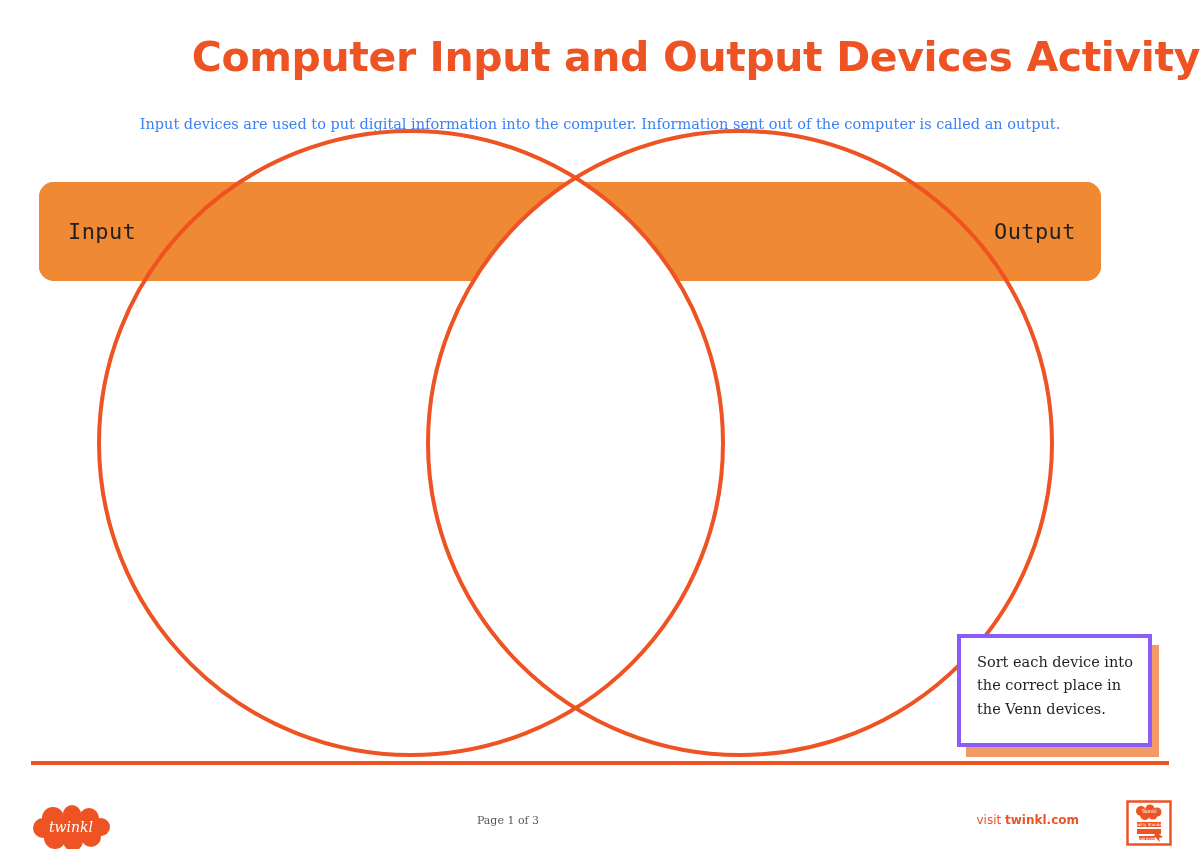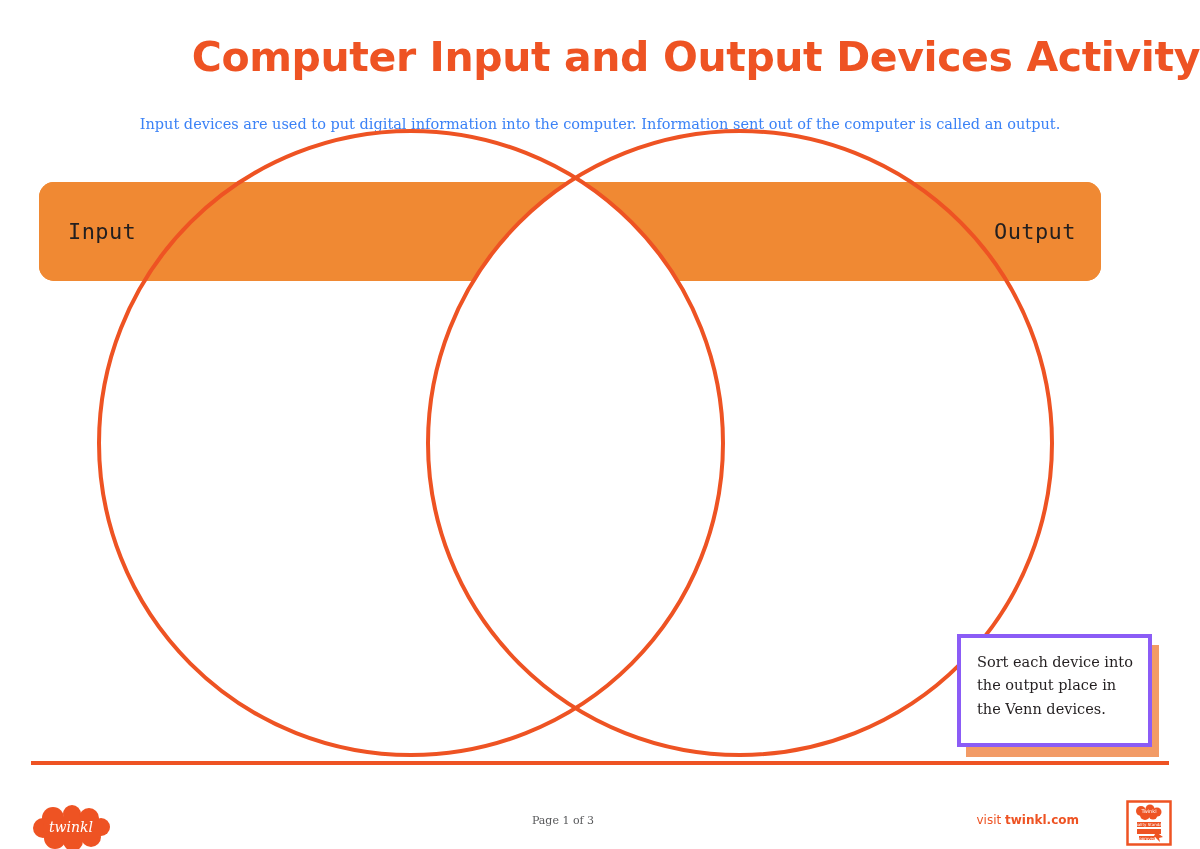--- a/index.html
+++ b/index.html
@@ -120,21 +120,21 @@
     position: absolute;
     left: 31px;
     top: 9px;
     width: 86px;
     height: 44px;
   }
   #footer-page {
     position: absolute;
     left: 0;
     top: 18px;
-    width: 1126px;
+    width: 1016px;
     text-align: center;
     font-family: "DejaVu Serif", serif;
     font-size: 11px;
     color: #58595b;
   }
   #footer-visit {
     position: absolute;
     right: 121px;
     top: 17px;
     font-family: "DejaVu Sans", sans-serif;
@@ -188,21 +188,21 @@
   </svg>
 
   <div class="venn-label" id="label-input">Input</div>
 
   <div class="venn-label" id="label-output">Output</div>
 
   <div id="instruction-shadow"></div>
   <div id="instruction-box">
     <div id="instruction-text">
       <div>Sort each device into</div>
-      <div>the output place in</div>
+      <div>the correct place in</div>
       <div>the Venn devices.</div>
     </div>
   </div>
 </div>
 
 <div id="footer-rule"></div>
 
 <div id="footer">
 
   <svg id="twinkl-logo" viewBox="0 0 86 44" xmlns="http://www.w3.org/2000/svg">

